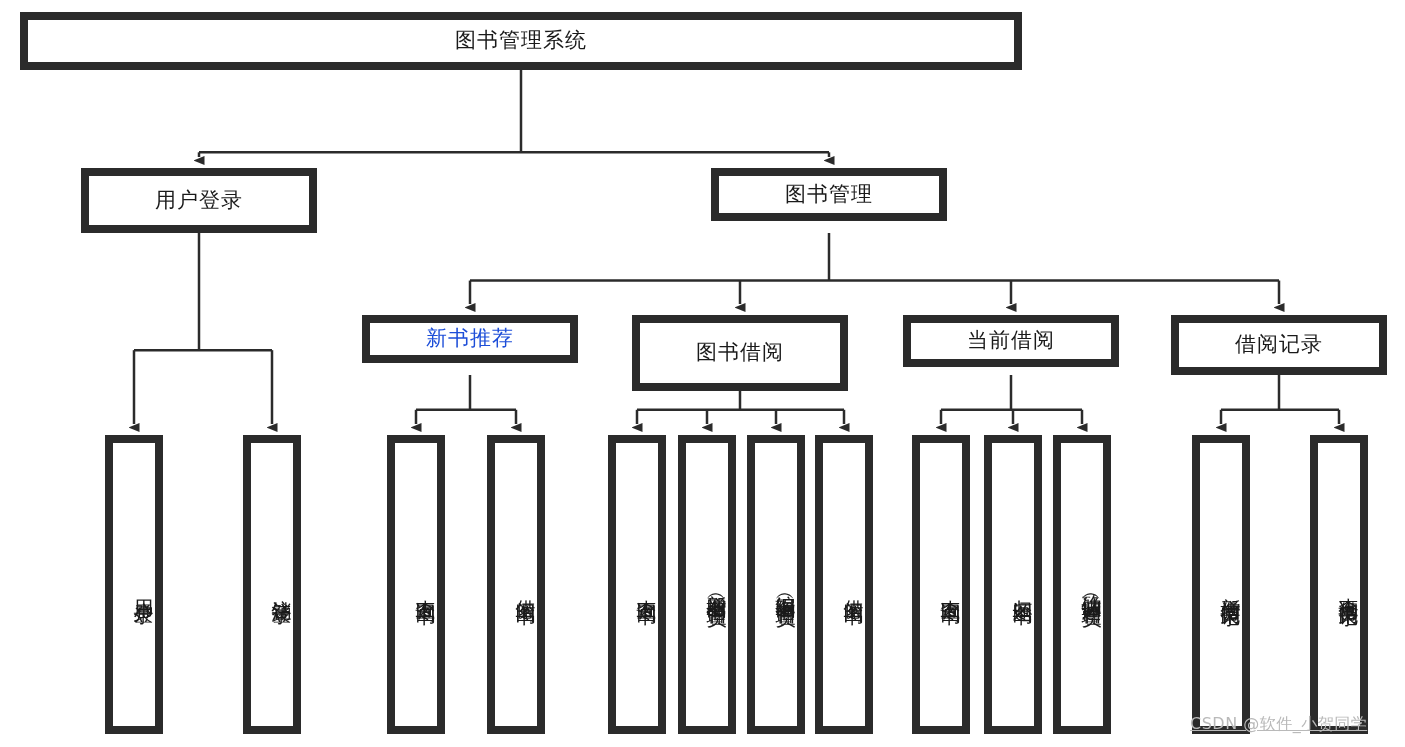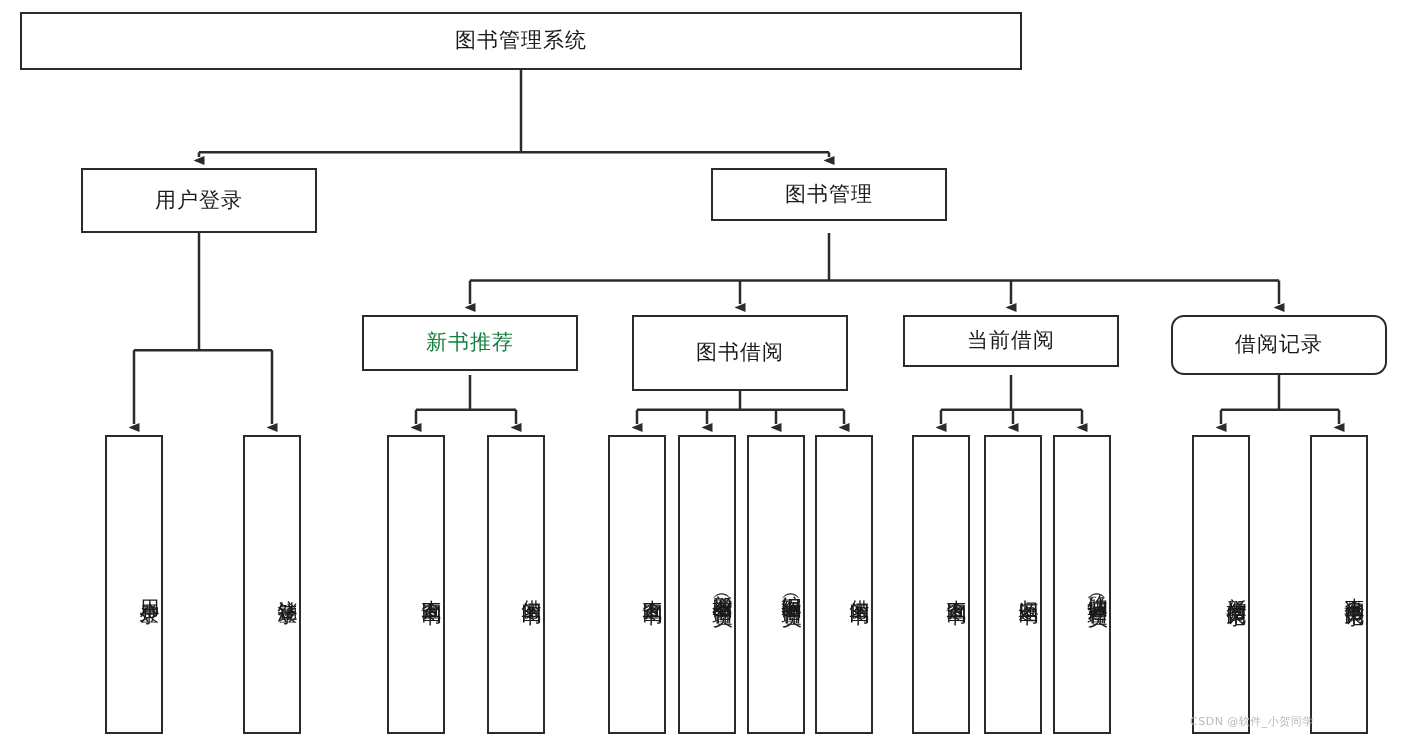--- a/index.html
+++ b/index.html
@@ -20,21 +20,21 @@
   svg#flow-svg {
     position: absolute;
     left: 0;
     top: 0;
     width: 1405px;
     height: 747px;
   }
   .node-box {
     position: absolute;
     box-sizing: border-box;
-    border: 2px solid #d946ef;
+    border: 8px solid #d946ef;
     background: #ffffff;
     display: flex;
     align-items: center;
     justify-content: center;
     color: #1a1a1a;
   }
   .node-box.horizontal {
     font-size: 21px;
     letter-spacing: 1px;
   }
@@ -47,24 +47,25 @@
     justify-content: center;
     padding-top: 6px;
   }
   .node-label {
     white-space: pre;
     line-height: 1.12;
   }
   .watermark {
     position: absolute;
     color: #b9b9b9;
-    font-size: 11px;
+    font-size: 16px;
     letter-spacing: 0.5px;
     white-space: pre;
     pointer-events: none;
+    text-decoration: underline;
   }
 </style>
 </head>
 <body>
 
 <div id="diagram-root">
   <svg id="flow-svg" viewBox="0 0 1405 747" xmlns="http://www.w3.org/2000/svg">
     <defs>
       <marker id="arrowhead" markerWidth="9" markerHeight="11" refX="1" refY="5.5" orient="auto" markerUnits="userSpaceOnUse">
         <polygon points="0,0 9,0 4.5,11" fill="#2b2b2b"></polygon>
@@ -110,30 +111,30 @@
   <div id="node-layer">
       <div class="node-box horizontal" id="node-root" style="left: 20px; top: 12px; width: 1002px; height: 58px; border-color: rgb(43, 43, 43); background: rgb(255, 255, 255); color: rgb(26, 26, 26);">
         <span class="node-label">图书管理系统</span>
       </div>
       <div class="node-box horizontal" id="node-l1_user_login" style="left: 81px; top: 168px; width: 236px; height: 65px; border-color: rgb(43, 43, 43); background: rgb(255, 255, 255); color: rgb(26, 26, 26);">
         <span class="node-label">用户登录</span>
       </div>
       <div class="node-box horizontal" id="node-l1_book_mgmt" style="left: 711px; top: 168px; width: 236px; height: 53px; border-color: rgb(43, 43, 43); background: rgb(255, 255, 255); color: rgb(26, 26, 26);">
         <span class="node-label">图书管理</span>
       </div>
-      <div class="node-box horizontal" id="node-l2_new_book" style="left: 362px; top: 315px; width: 216px; height: 56px; border-color: rgb(43, 43, 43); background: rgb(255, 255, 255); color: #15803d;">
+      <div class="node-box horizontal" id="node-l2_new_book" style="left: 362px; top: 315px; width: 216px; height: 48px; border-color: rgb(43, 43, 43); background: rgb(255, 255, 255); color: #1d4ed8;">
         <span class="node-label">新书推荐</span>
       </div>
       <div class="node-box horizontal" id="node-l2_borrow" style="left: 632px; top: 315px; width: 216px; height: 76px; border-color: rgb(43, 43, 43); background: rgb(255, 255, 255); color: rgb(26, 26, 26);">
         <span class="node-label">图书借阅</span>
       </div>
       <div class="node-box horizontal" id="node-l2_current" style="left: 903px; top: 315px; width: 216px; height: 52px; border-color: rgb(43, 43, 43); background: rgb(255, 255, 255); color: rgb(26, 26, 26);">
         <span class="node-label">当前借阅</span>
       </div>
-      <div class="node-box horizontal" id="node-l2_records" style="left: 1171px; top: 315px; width: 216px; height: 60px; border-color: rgb(43, 43, 43); background: rgb(255, 255, 255); color: rgb(26, 26, 26); border-radius: 13px;">
+      <div class="node-box horizontal" id="node-l2_records" style="left: 1171px; top: 315px; width: 216px; height: 60px; border-color: rgb(43, 43, 43); background: rgb(255, 255, 255); color: rgb(26, 26, 26);">
         <span class="node-label">借阅记录</span>
       </div>
       <div class="node-box vertical" id="node-l3_a1" style="left: 105px; top: 435px; width: 58px; height: 299px; border-color: rgb(43, 43, 43); background: rgb(255, 255, 255); color: rgb(26, 26, 26);">
         <span class="node-label">用户登录</span>
       </div>
       <div class="node-box vertical" id="node-l3_a2" style="left: 243px; top: 435px; width: 58px; height: 299px; border-color: rgb(43, 43, 43); background: rgb(255, 255, 255); color: rgb(26, 26, 26);">
         <span class="node-label">注销登录</span>
       </div>
       <div class="node-box vertical" id="node-l3_b1" style="left: 387px; top: 435px; width: 58px; height: 299px; border-color: rgb(43, 43, 43); background: rgb(255, 255, 255); color: rgb(26, 26, 26);">
         <span class="node-label">查询图书</span>

